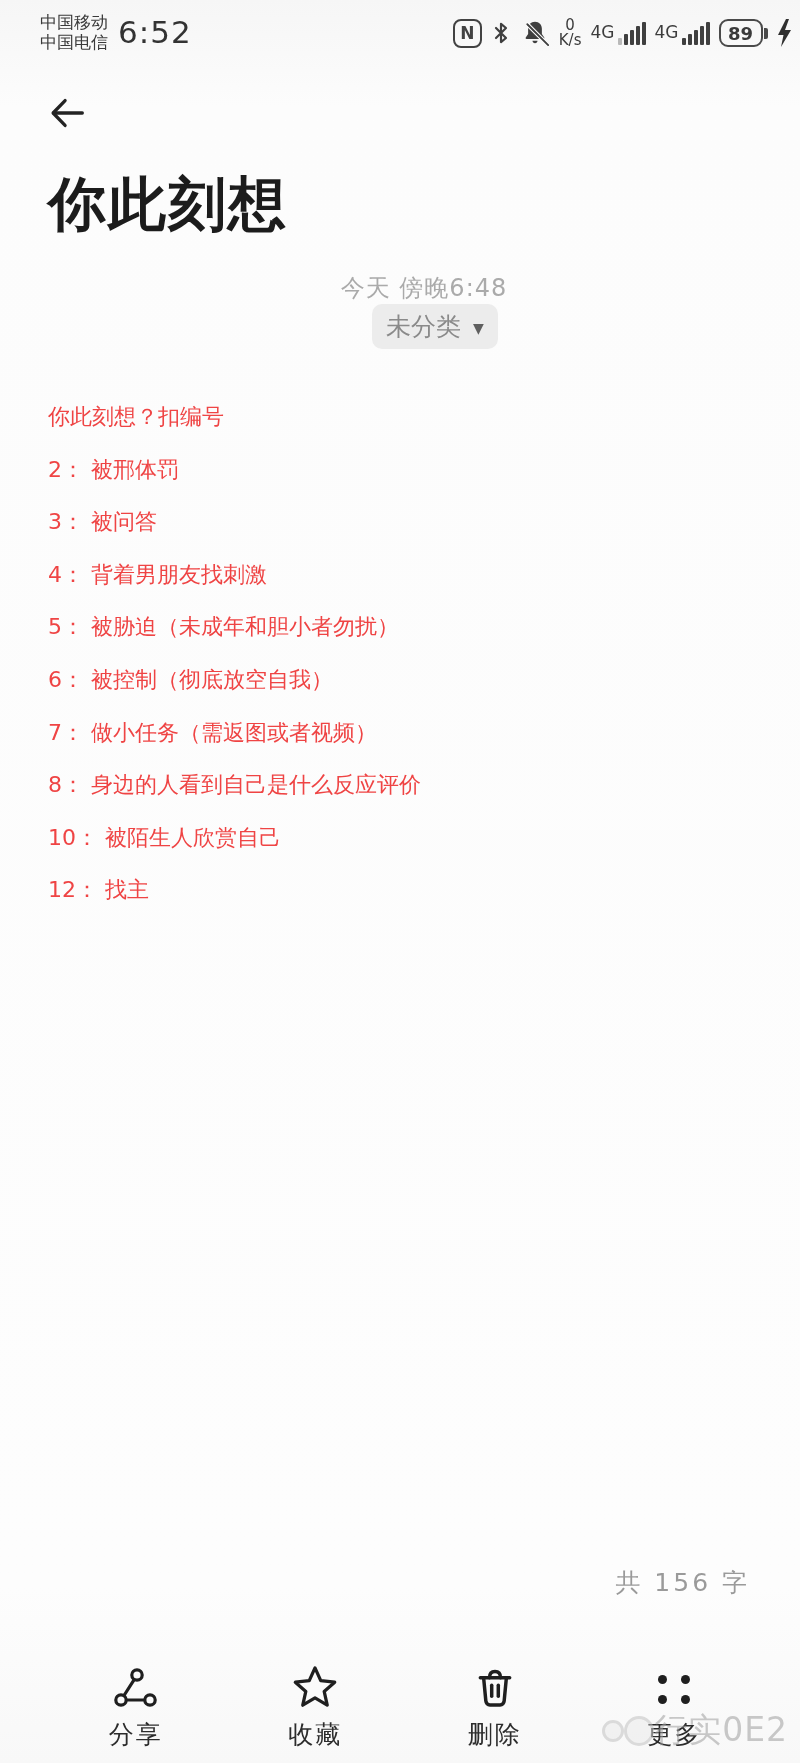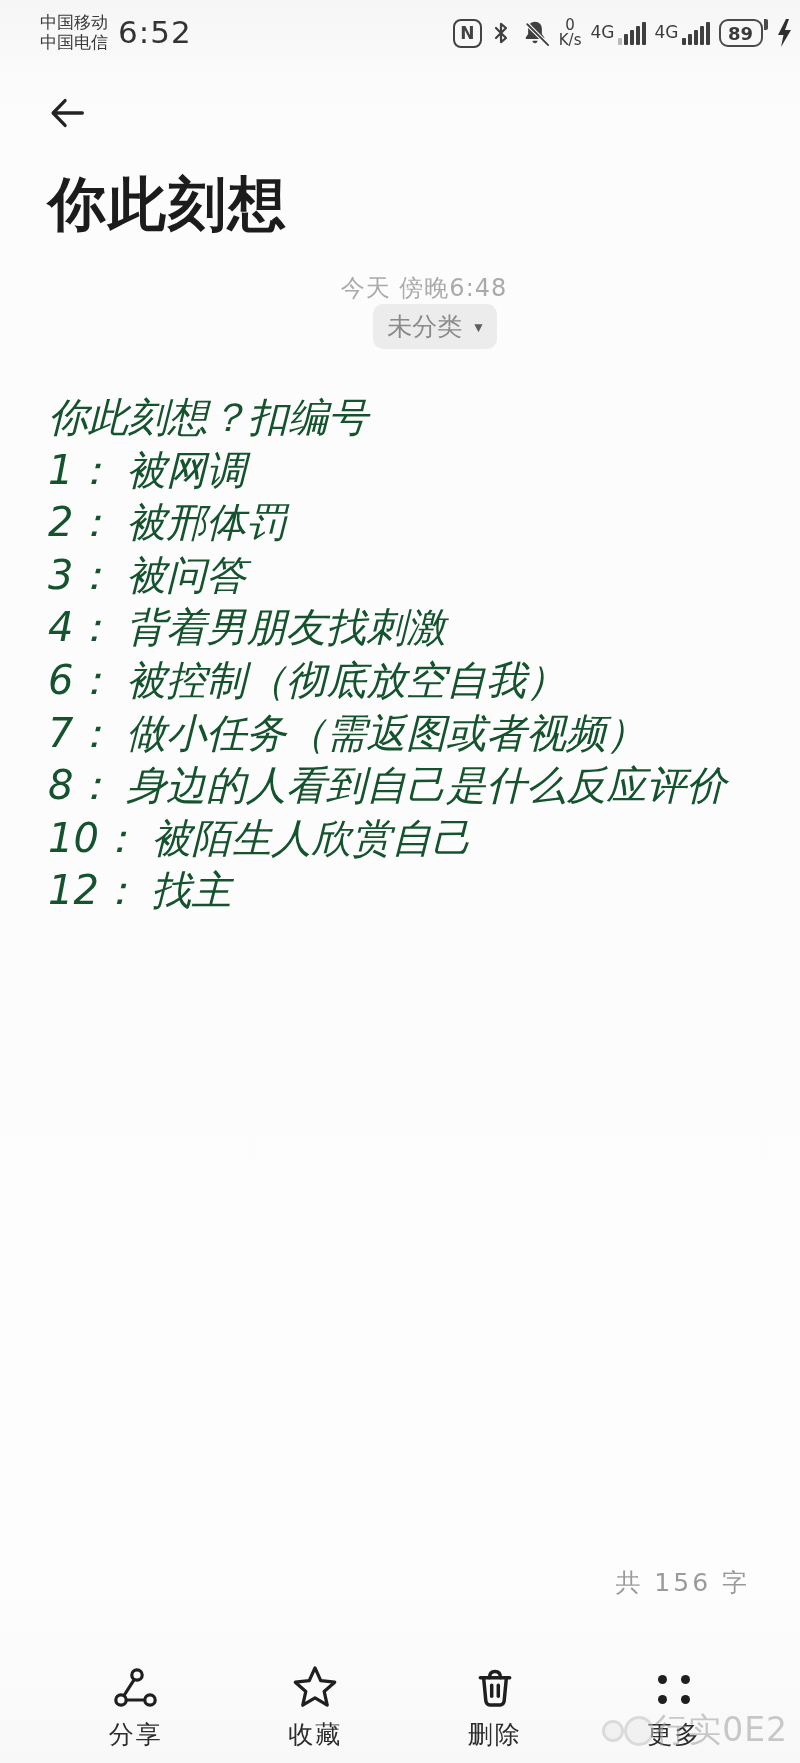--- a/index.html
+++ b/index.html
@@ -25,38 +25,38 @@
   .icon{ display:inline-flex; align-items:center; justify-content:center; }
   .nfc{ width:29px; height:29px; border:2.5px solid #424242; border-radius:8px;
         font-size:17px; font-weight:700; color:#424242; }
   .kps{ display:flex; flex-direction:column; align-items:center; font-size:15px;
         line-height:15px; color:#3c3c3c; font-weight:500; }
   .sig-group{ display:flex; align-items:flex-end; gap:1px;justify-content:space-between; }
   .sig-label{ font-size:17px; color:#3c3c3c; align-self:flex-start; margin-right:2px; font-weight:500;}
   .bars{ display:flex; align-items:flex-end; gap:2px; }
   .bar{ width:4px; background:#3f3f3f; border-radius:1px; }
   .bar.dim{ background:#b9b9b9; }
-  .battery{ display:flex; align-items:flex-start; }
+  .battery{ display:flex; align-items:center; }
   .batt-body{ min-width:44px; height:28px; border:2.5px solid #4a4a4a; border-radius:9px;
               display:flex; align-items:center; justify-content:center;
               font-size:18px; font-weight:600; color:#3a3a3a; padding:0 4px; }
   .batt-nub{ width:4px; height:11px; background:#4a4a4a; border-radius:0 2px 2px 0; margin-left:1.5px; }
 
   
   .back-row{ padding:38px 0 0 44px; }
   .note-title{ margin:26px 0 0 48px; font-size:58px; font-weight:700; color:#1c1c1c; letter-spacing:2px; }
   .meta-row{ margin:28px 0 0 48px; display:flex; align-items:center;flex-direction:column; }
   .meta-date{ font-size:24px; color:#aaaaaa; letter-spacing:1px; }
   .cat-badge{ margin-left:22px; background:#ececec; border-radius:10px; padding:6px 14px;
-              display:flex; align-items:center; gap:12px; cursor:pointer;font-family:Liberation Mono, monospace; }
+              display:flex; align-items:center; gap:12px; cursor:pointer; }
   .cat-label{ font-size:25px; color:#8a8a8a; }
   .cat-tri{ font-size:14px; color:#5f5f5f; padding-top:3px; }
 
   
-  .note-body{ margin:42px 46px 0 48px; font-size:40px; color:#14532d;font-style:italic; }
+  .note-body{ margin:42px 46px 0 48px; font-size:22px; color:#ef4444; }
   .note-line{ line-height:52.6px; white-space:pre-wrap; }
 
   .word-count{ position:absolute; top:1566px; right:50px; font-size:25px;
                color:#9a9a9a; letter-spacing:3px; }
 
   
   .toolbar{ position:absolute; left:0; right:0; bottom:0; height:120px;
             display:flex; padding:0 36px 12px 36px; background:transparent;margin-left:10px; }
   .tool{ flex:1; display:flex; flex-direction:column; align-items:center;
          justify-content:flex-end; gap:9px; cursor:pointer; color:#2e2e2e; }
@@ -150,24 +150,24 @@
 <div class="meta-row">
   <span class="meta-date">今天 傍晚6:48</span>
   <span class="cat-badge">
     <span class="cat-label">未分类</span>
     <span class="cat-tri">▼</span>
   </span>
 </div>
 
 <div class="note-body">
   <div class="note-line">你此刻想？扣编号</div>
-  <div class="note-line">1： 被网调</div>
   <div class="note-line">2： 被邢体罚</div>
   <div class="note-line">3： 被问答</div>
   <div class="note-line">4： 背着男朋友找刺激</div>
+  <div class="note-line">5： 被胁迫（未成年和胆小者勿扰）</div>
   <div class="note-line">6： 被控制（彻底放空自我）</div>
   <div class="note-line">7： 做小任务（需返图或者视频）</div>
   <div class="note-line">8： 身边的人看到自己是什么反应评价</div>
   <div class="note-line">10： 被陌生人欣赏自己</div>
   <div class="note-line">12： 找主</div>
 </div>
 
 <div class="word-count">共 156 字</div>
 
 <div class="toolbar">

